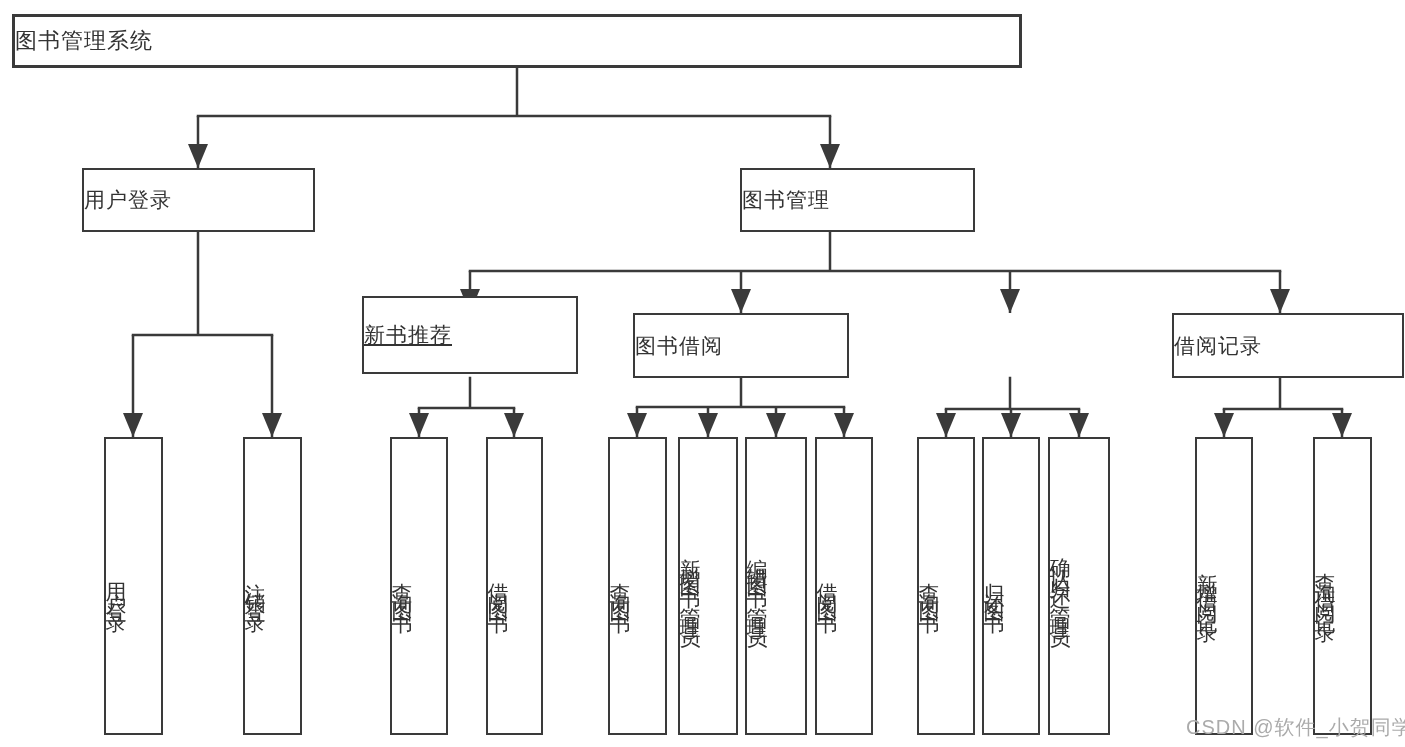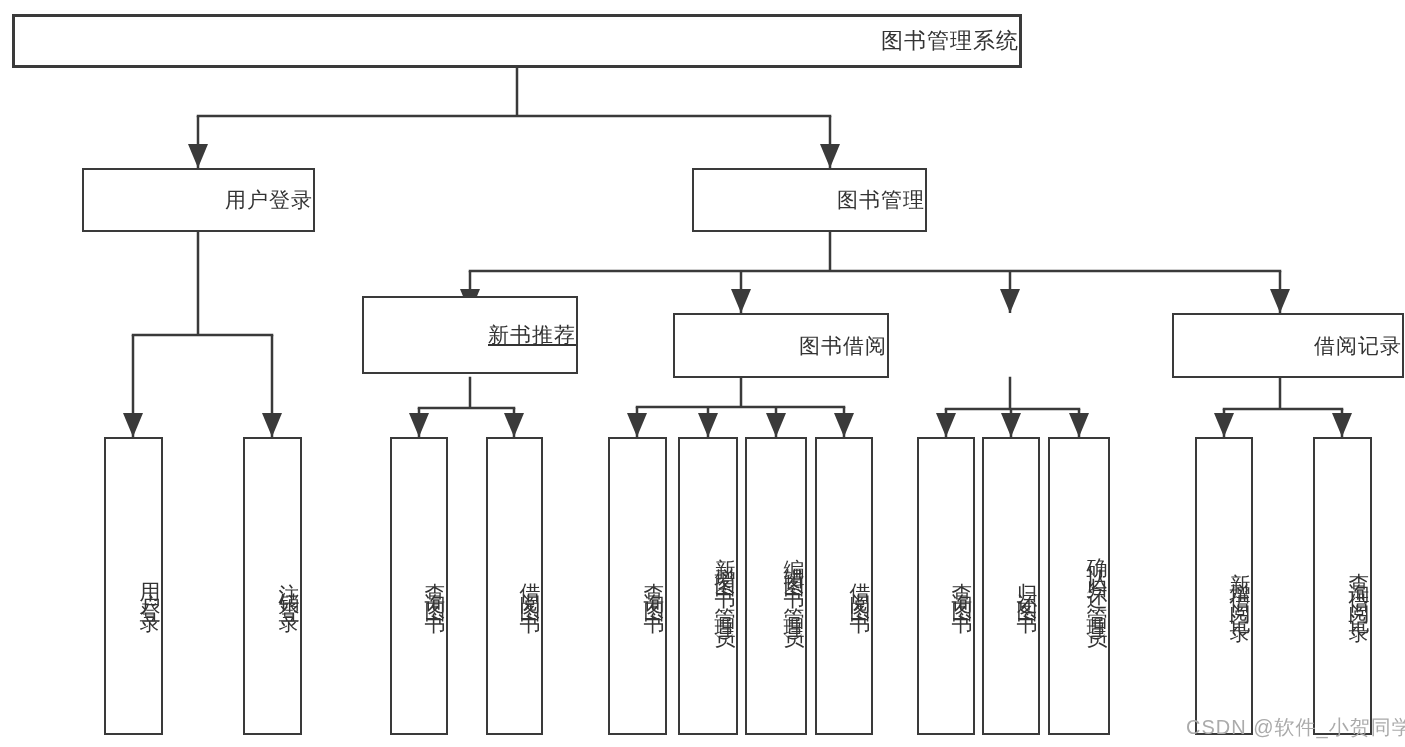--- a/index.html
+++ b/index.html
@@ -18,21 +18,21 @@
     pointer-events: none;
   }
   .node {
     position: absolute;
     box-sizing: border-box;
     background: #ffffff;
     border: 2.5px solid #3a3a3a;
     color: #333333;
     display: flex;
     align-items: center;
-    justify-content: flex-end;
+    justify-content: flex-start;
     text-align: center;
   }
   .node.root { border-width: 3px; font-size: 22px; }
   .node.branch { font-size: 21px; }
   .node.leaf { font-size: 21px; }
   .vlabel {
     writing-mode: vertical-rl;
     text-orientation: mixed;
     letter-spacing: 10px;
     line-height: 1;
@@ -93,28 +93,28 @@
     </g>
   </svg>
 
   <div class="node root" style="left:12px; top:14px; width:1010px; height:54px;">
     <span class="hlabel">图书管理系统</span>
   </div>
 
   <div class="node branch" style="left:82px; top:168px; width:233px; height:64px;">
     <span class="hlabel">用户登录</span>
   </div>
-  <div class="node branch" style="left:692px; top:168px; width:235px; height:64px;">
+  <div class="node branch" style="left:740px; top:168px; width:235px; height:64px;">
     <span class="hlabel">图书管理</span>
   </div>
 
   <div class="node branch" style="left:362px; top:296px; width:216px; height:78px;text-decoration:underline;">
     <span class="hlabel">新书推荐</span>
   </div>
-  <div class="node branch" style="left:633px; top:313px; width:216px; height:65px;margin-left:40px;">
+  <div class="node branch" style="left:633px; top:313px; width:216px; height:65px;">
     <span class="hlabel">图书借阅</span>
   </div>
   <div class="node branch" style="left:1172px; top:313px; width:232px; height:65px;">
     <span class="hlabel">借阅记录</span>
   </div>
 
   <div class="node leaf" style="left:104px; top:437px; width:59px; height:298px;">
     <span class="vlabel">用户登录</span>
   </div>
   <div class="node leaf" style="left:243px; top:437px; width:59px; height:298px;">

